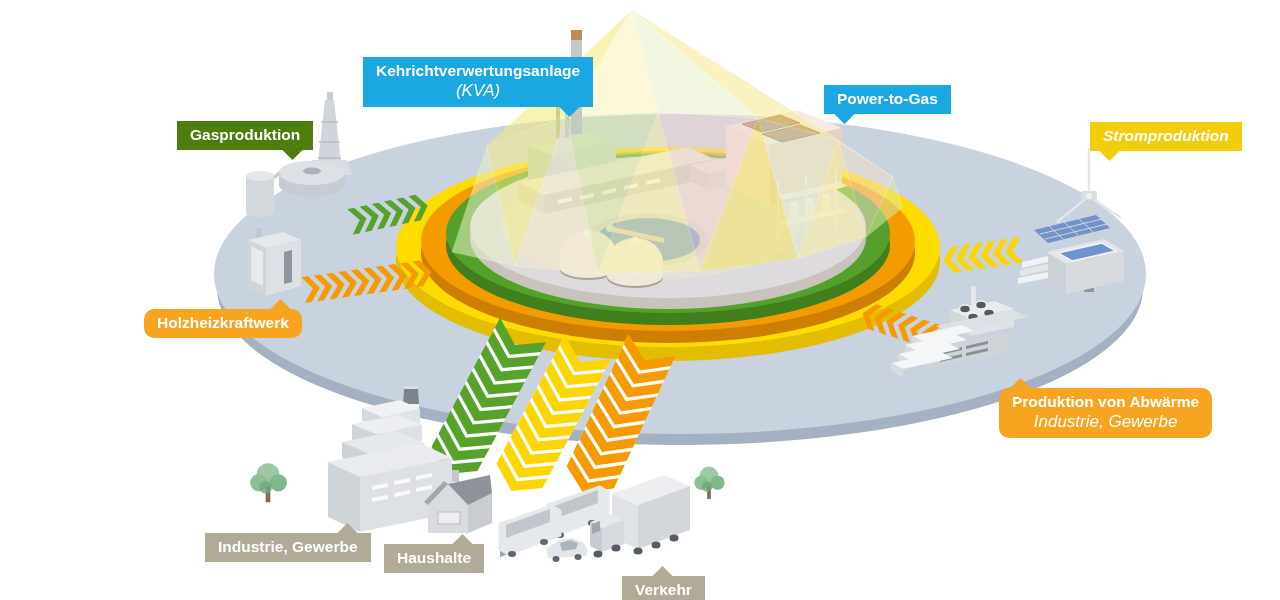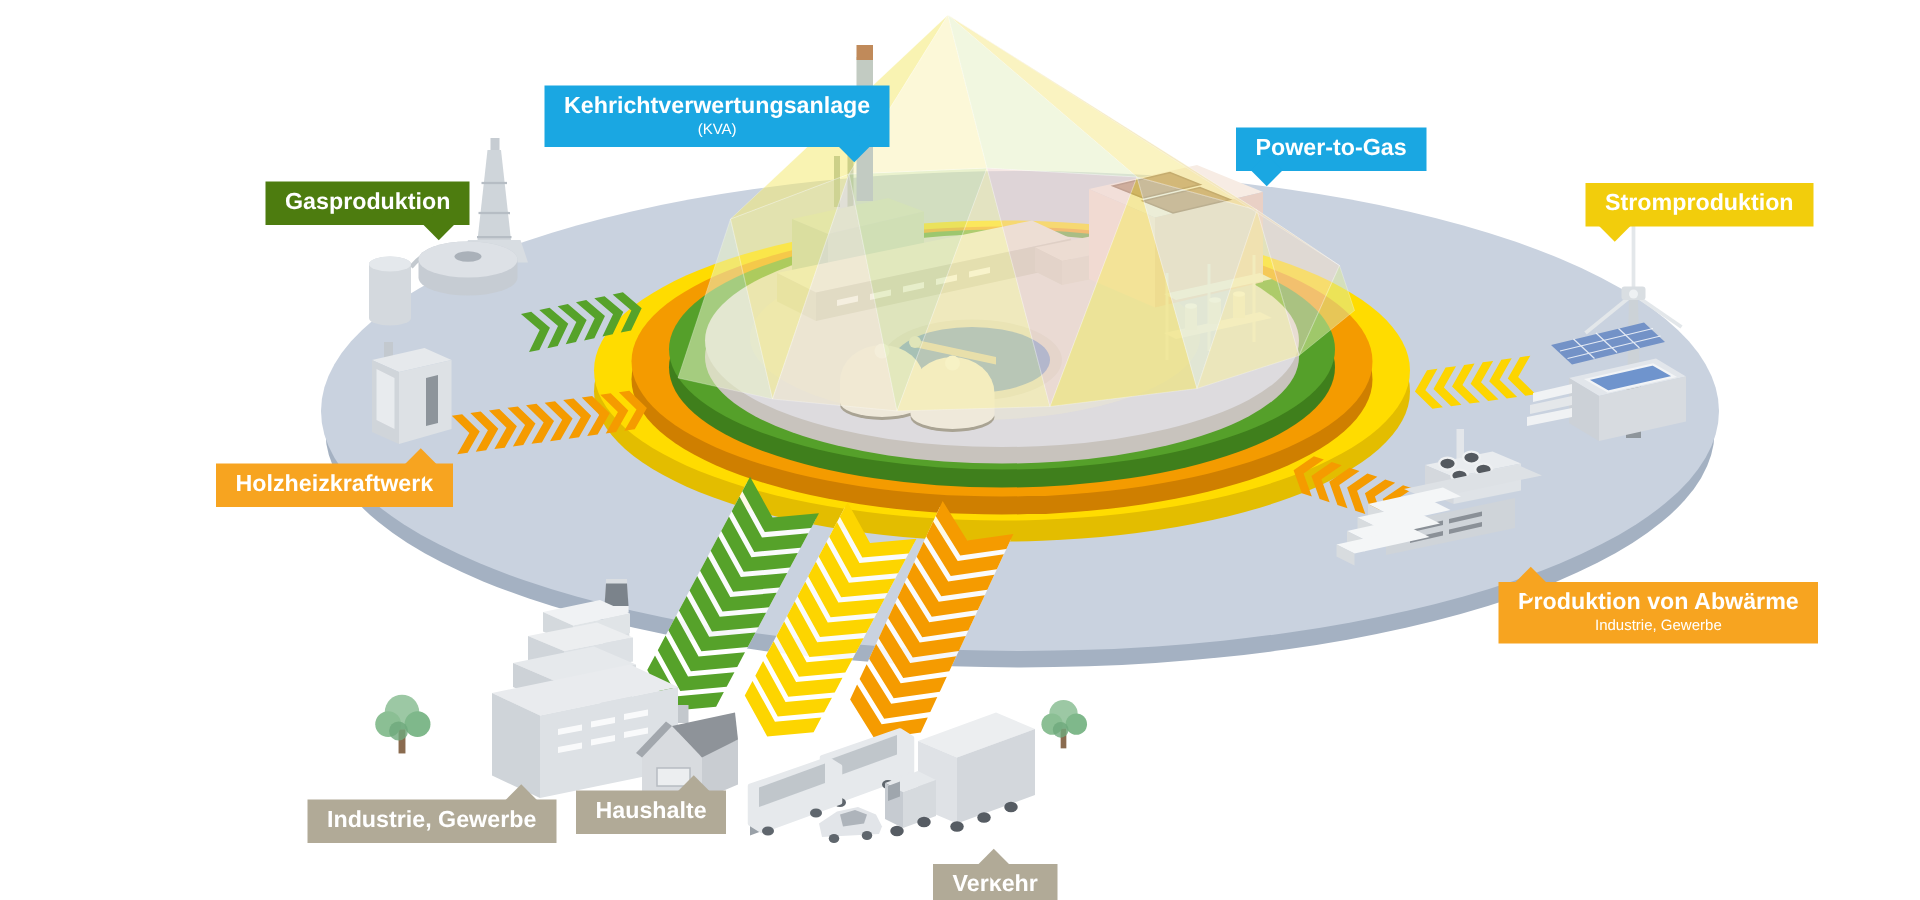--- a/index.html
+++ b/index.html
@@ -1,27 +1,27 @@
 <!DOCTYPE html>
 <html><head>
 <meta charset="utf-8">
 <style>
   html,body{margin:0;padding:0;background:#fff;}
   .stage{position:relative;width:1240px;height:600px;background:#ffffff;overflow:hidden;
          font-family:"Liberation Sans",sans-serif;padding-left:28px;}
   .stage svg{position:absolute;left:0;top:0;}
   .lbl{position:absolute;color:#fff;font-weight:700;font-size:15.5px;line-height:1.22;
        padding:5px 13px;white-space:nowrap;text-align:center;z-index:5;}
-  .lbl .sub{display:block;font-weight:400;font-size:10px;}
+  .lbl .sub{display:block;font-weight:400;font-size:17px;font-style:italic;}
   .lbl .sfx{font-weight:400;font-size:12.5px;}
   .lbl-left{text-align:left;}
   .tail{position:absolute;width:15px;height:15px;background:inherit;transform:rotate(45deg);}
   .tail-b{bottom:-7px;} .tail-t{top:-7px;}
   .c-blue{background:#1aa7e2;} .c-green{background:#4d7c0f;} .c-yellow{background:#f2cd0c;}
-  .c-orange{background:#f7a420;} .c-taupe{background:#b1aa97;}
+  .c-orange{background:#f7a420;border-radius:10px;} .c-taupe{background:#b1aa97;}
 </style>
 </head>
 <body>
 
 <div class="stage">
 
 <svg width="1280" height="600" viewBox="0 0 1280 600">
   <defs>
     <path id="chevB" d="M0,-26 L11,-26 L28,0 L11,26 L0,26 L17,0 Z"></path>
     <path id="chevS" d="M0,-13 L7,-13 L17,0 L7,13 L0,13 L10,0 Z"></path>
@@ -394,21 +394,21 @@
   <div class="lbl c-blue" style="left:806px;top:85px;margin-left:18px;">
     <span>Power-to-Gas</span>
     <i class="tail tail-b" style="left:13px;"></i>
   </div>
 
   <div class="lbl c-green" style="left:177px;top:121px;">
     <span>Gasproduktion</span>
     <i class="tail tail-b" style="right:13px;"></i>
   </div>
 
-  <div class="lbl c-yellow" style="left:1057px;top:122px;">
+  <div class="lbl c-yellow" style="left:1090px;top:122px;font-style:italic;">
     <span>Stromproduktion</span>
     <i class="tail tail-b" style="left:12px;"></i>
   </div>
 
   <div class="lbl c-orange" style="left:144px;top:309px;">
     <span>Holzheizkraftwerk</span>
     <i class="tail tail-t" style="right:14px;"></i>
   </div>
 
 
@@ -416,21 +416,21 @@
     <span>Produktion von Abwärme</span>
     <span class="sub">Industrie, Gewerbe</span>
     <i class="tail tail-t" style="left:14px;"></i>
   </div>
 
   <div class="lbl c-taupe" style="left:205px;top:533px;">
     <span>Industrie, Gewerbe</span>
     <i class="tail tail-t" style="right:16px;"></i>
   </div>
 
-  <div class="lbl c-taupe" style="left:384px;top:527px;text-align:right;">
+  <div class="lbl c-taupe" style="left:384px;top:544px;text-align:right;">
     <span>Haushalte</span>
     <i class="tail tail-t" style="right:14px;"></i>
   </div>
 
   <div class="lbl c-taupe" style="left:622px;top:564px;margin-top:12px;">
     <span>Verkehr</span>
     <i class="tail tail-t" style="left:calc(50% - 8px);"></i>
   </div>
 
 </div>

